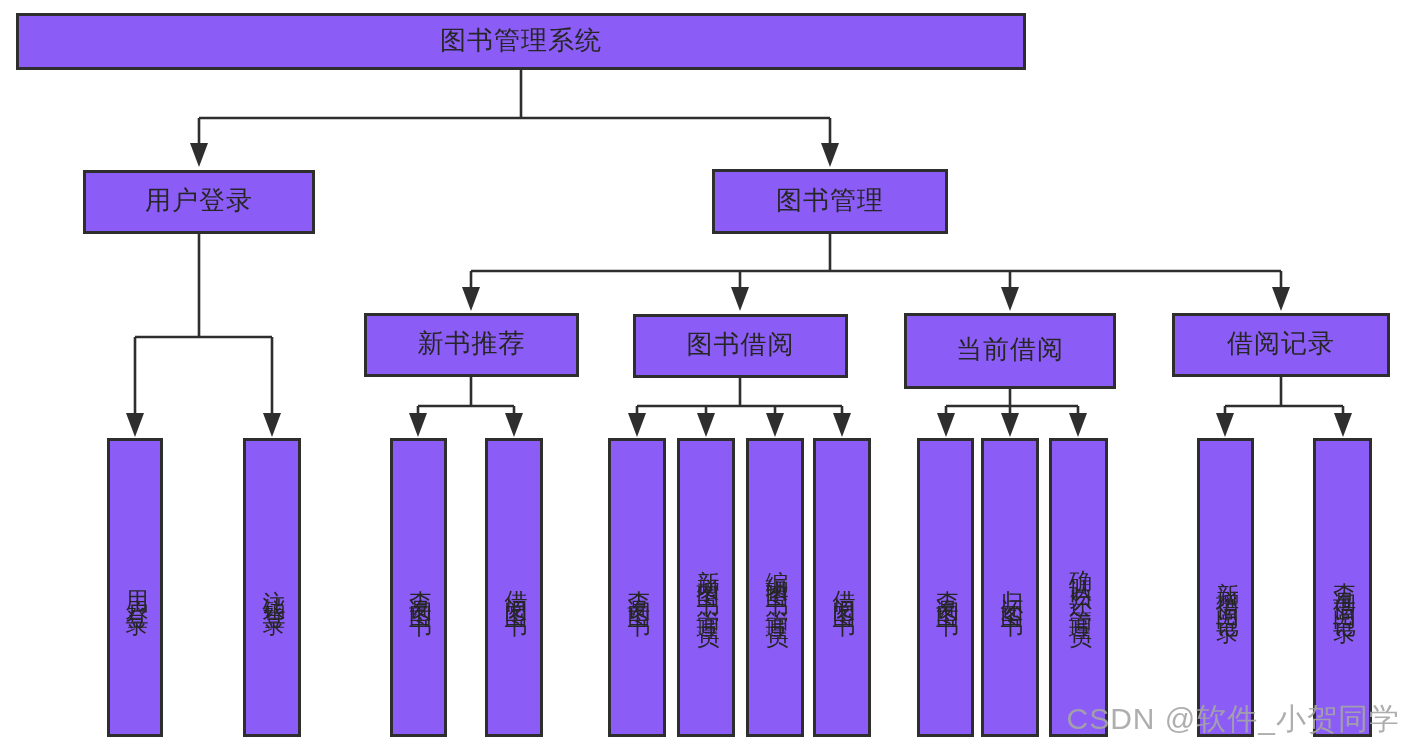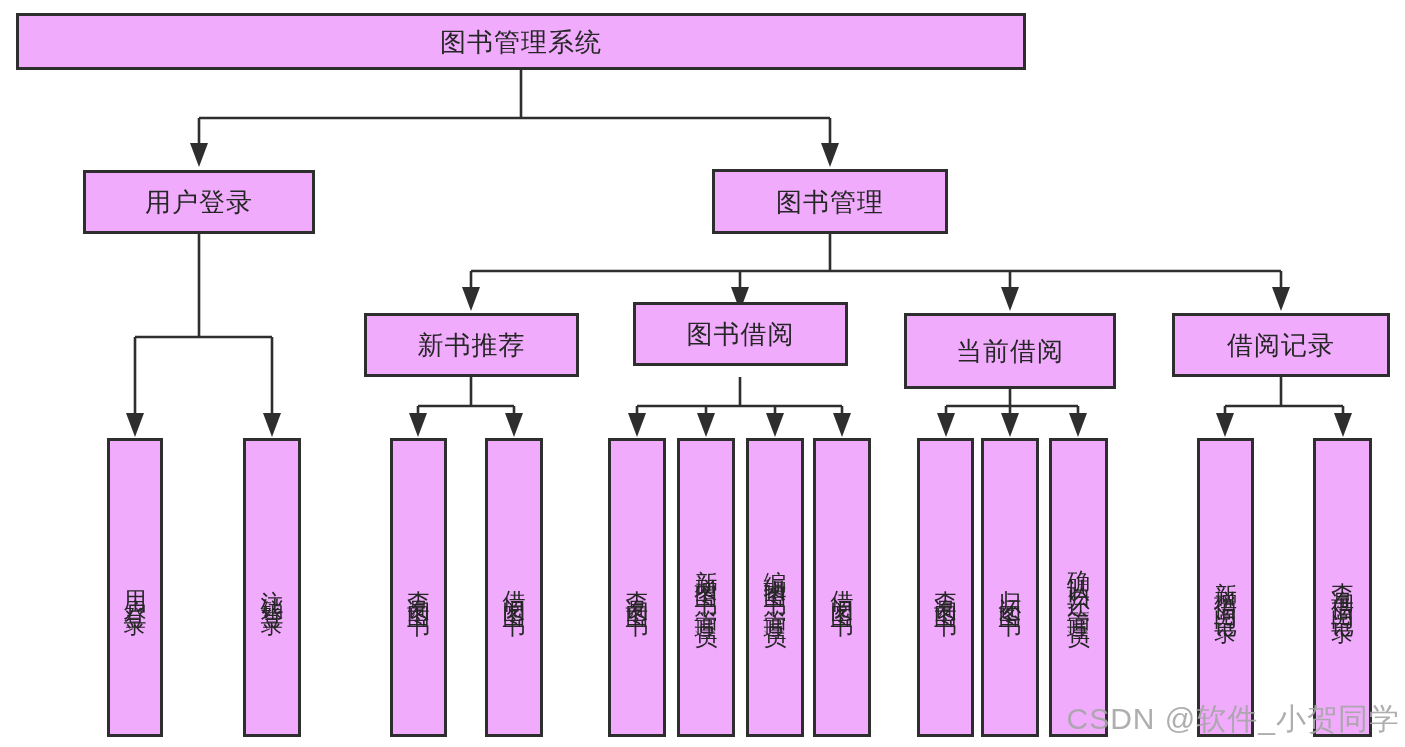--- a/index.html
+++ b/index.html
@@ -32,27 +32,28 @@
     stroke-width: 2.6;
     fill: none;
   }
   .connectors polygon.head {
     fill: var(--line);
     stroke: none;
   }
   .box {
     position: absolute;
     border: 3px solid var(--line);
-    background: #f0abfc;
+    background: #8b5cf6;
     color: var(--text);
     display: flex;
     align-items: center;
     justify-content: center;
     z-index: 2;
     text-align: center;
+    font-family: Liberation Mono, monospace;
   }
   .box .hlabel {
     font-size: 26px;
     letter-spacing: 1px;
     white-space: nowrap;
     line-height: 1;
   }
   .box.v .vlabel {
     writing-mode: vertical-rl;
     text-orientation: mixed;
@@ -130,21 +131,21 @@
   <div class="box" style="left:83px; top:170px; width:232px; height:64px;">
     <span class="hlabel">用户登录</span>
   </div>
   <div class="box" style="left:712px; top:169px; width:236px; height:65px;">
     <span class="hlabel">图书管理</span>
   </div>
 
   <div class="box" style="left:364px; top:313px; width:215px; height:64px;">
     <span class="hlabel">新书推荐</span>
   </div>
-  <div class="box" style="left:633px; top:302px; width:215px; height:64px;">
+  <div class="box" style="left:633px; top:314px; width:215px; height:64px;">
     <span class="hlabel">图书借阅</span>
   </div>
   <div class="box" style="left:904px; top:313px; width:212px; height:76px;">
     <span class="hlabel">当前借阅</span>
   </div>
   <div class="box" style="left:1172px; top:313px; width:218px; height:64px;">
     <span class="hlabel">借阅记录</span>
   </div>
 
   <div class="box v" style="left:107px; top:438px; width:56px; height:299px;">

